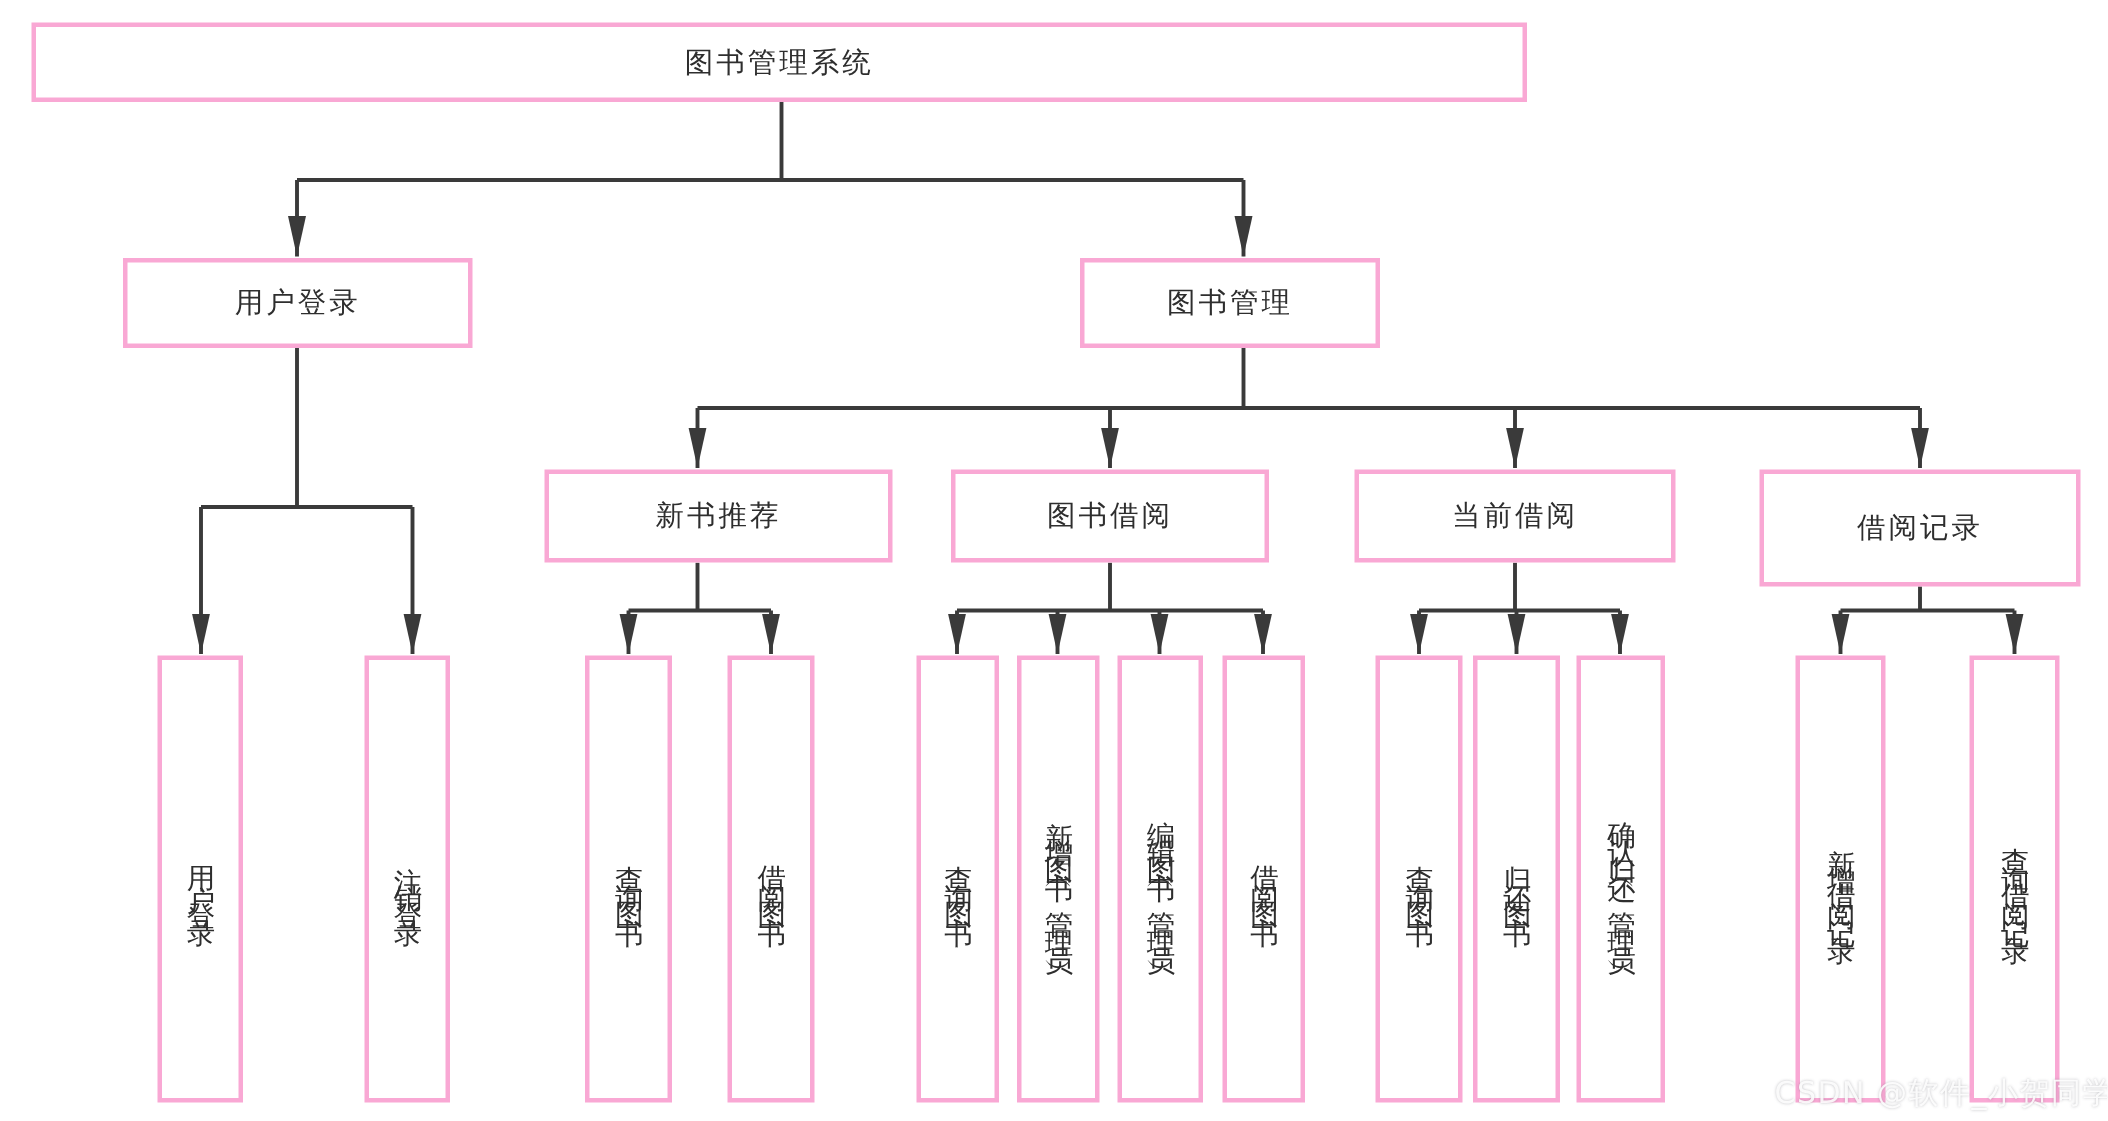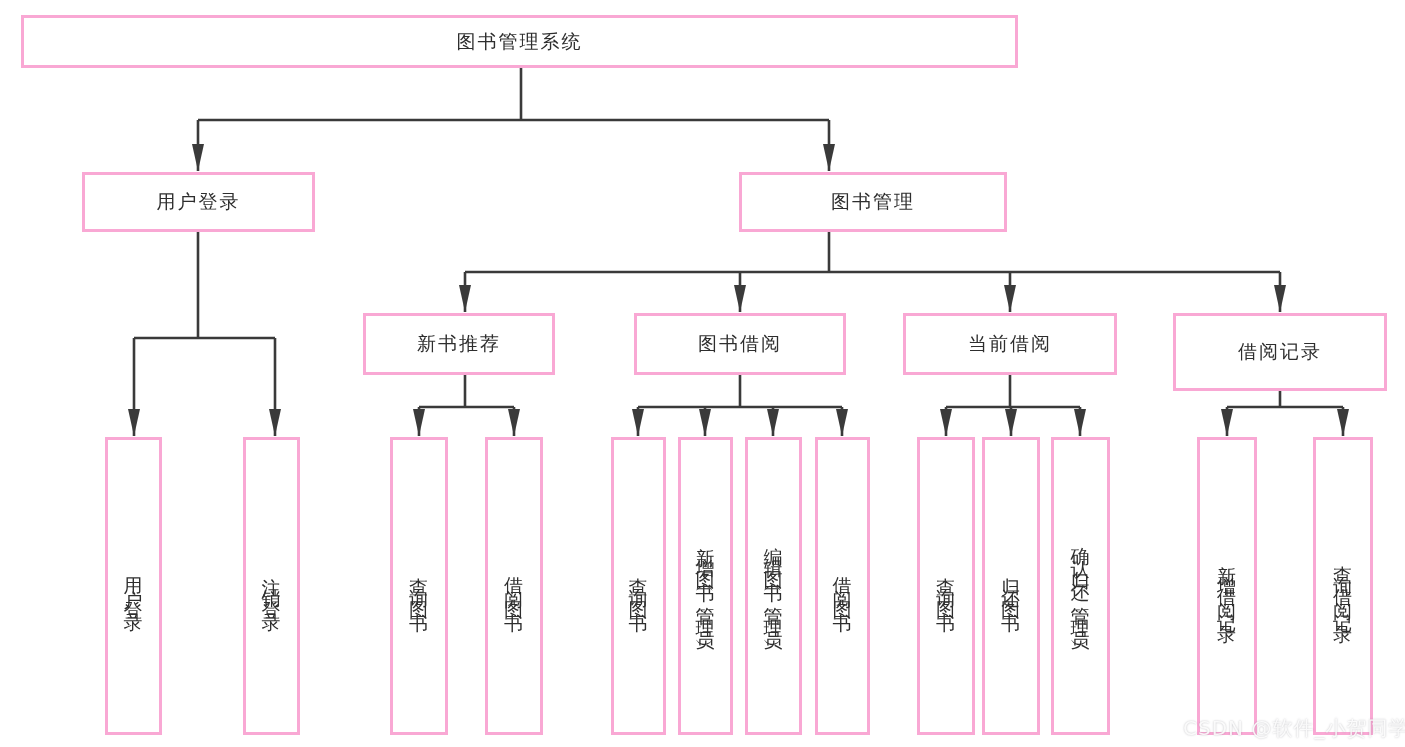--- a/index.html
+++ b/index.html
@@ -106,25 +106,25 @@
     <path class="ln" d="M1343,407 L1343,436" marker-end="url(#arw)"></path>
   </svg>
 
   <div class="node" style="left:21px;top:15px;width:997px;height:53px">
     <span>图书管理系统</span>
   </div>
 
   <div class="node" style="left:82px;top:172px;width:233px;height:60px">
     <span>用户登录</span>
   </div>
-  <div class="node" style="left:739px;top:172px;width:268px;height:60px">
+  <div class="node" style="left:720px;top:172px;width:200px;height:60px">
     <span>图书管理</span>
   </div>
 
-  <div class="node" style="left:363px;top:313px;width:192px;height:62px">
+  <div class="node" style="left:363px;top:313px;width:232px;height:62px">
     <span>新书推荐</span>
   </div>
   <div class="node" style="left:903px;top:313px;width:214px;height:62px">
     <span>当前借阅</span>
   </div>
   <div class="node" style="left:634px;top:313px;width:212px;height:62px">
     <span>图书借阅</span>
   </div>
   <div class="node" style="left:1173px;top:313px;width:214px;height:78px">
     <span>借阅记录</span>

